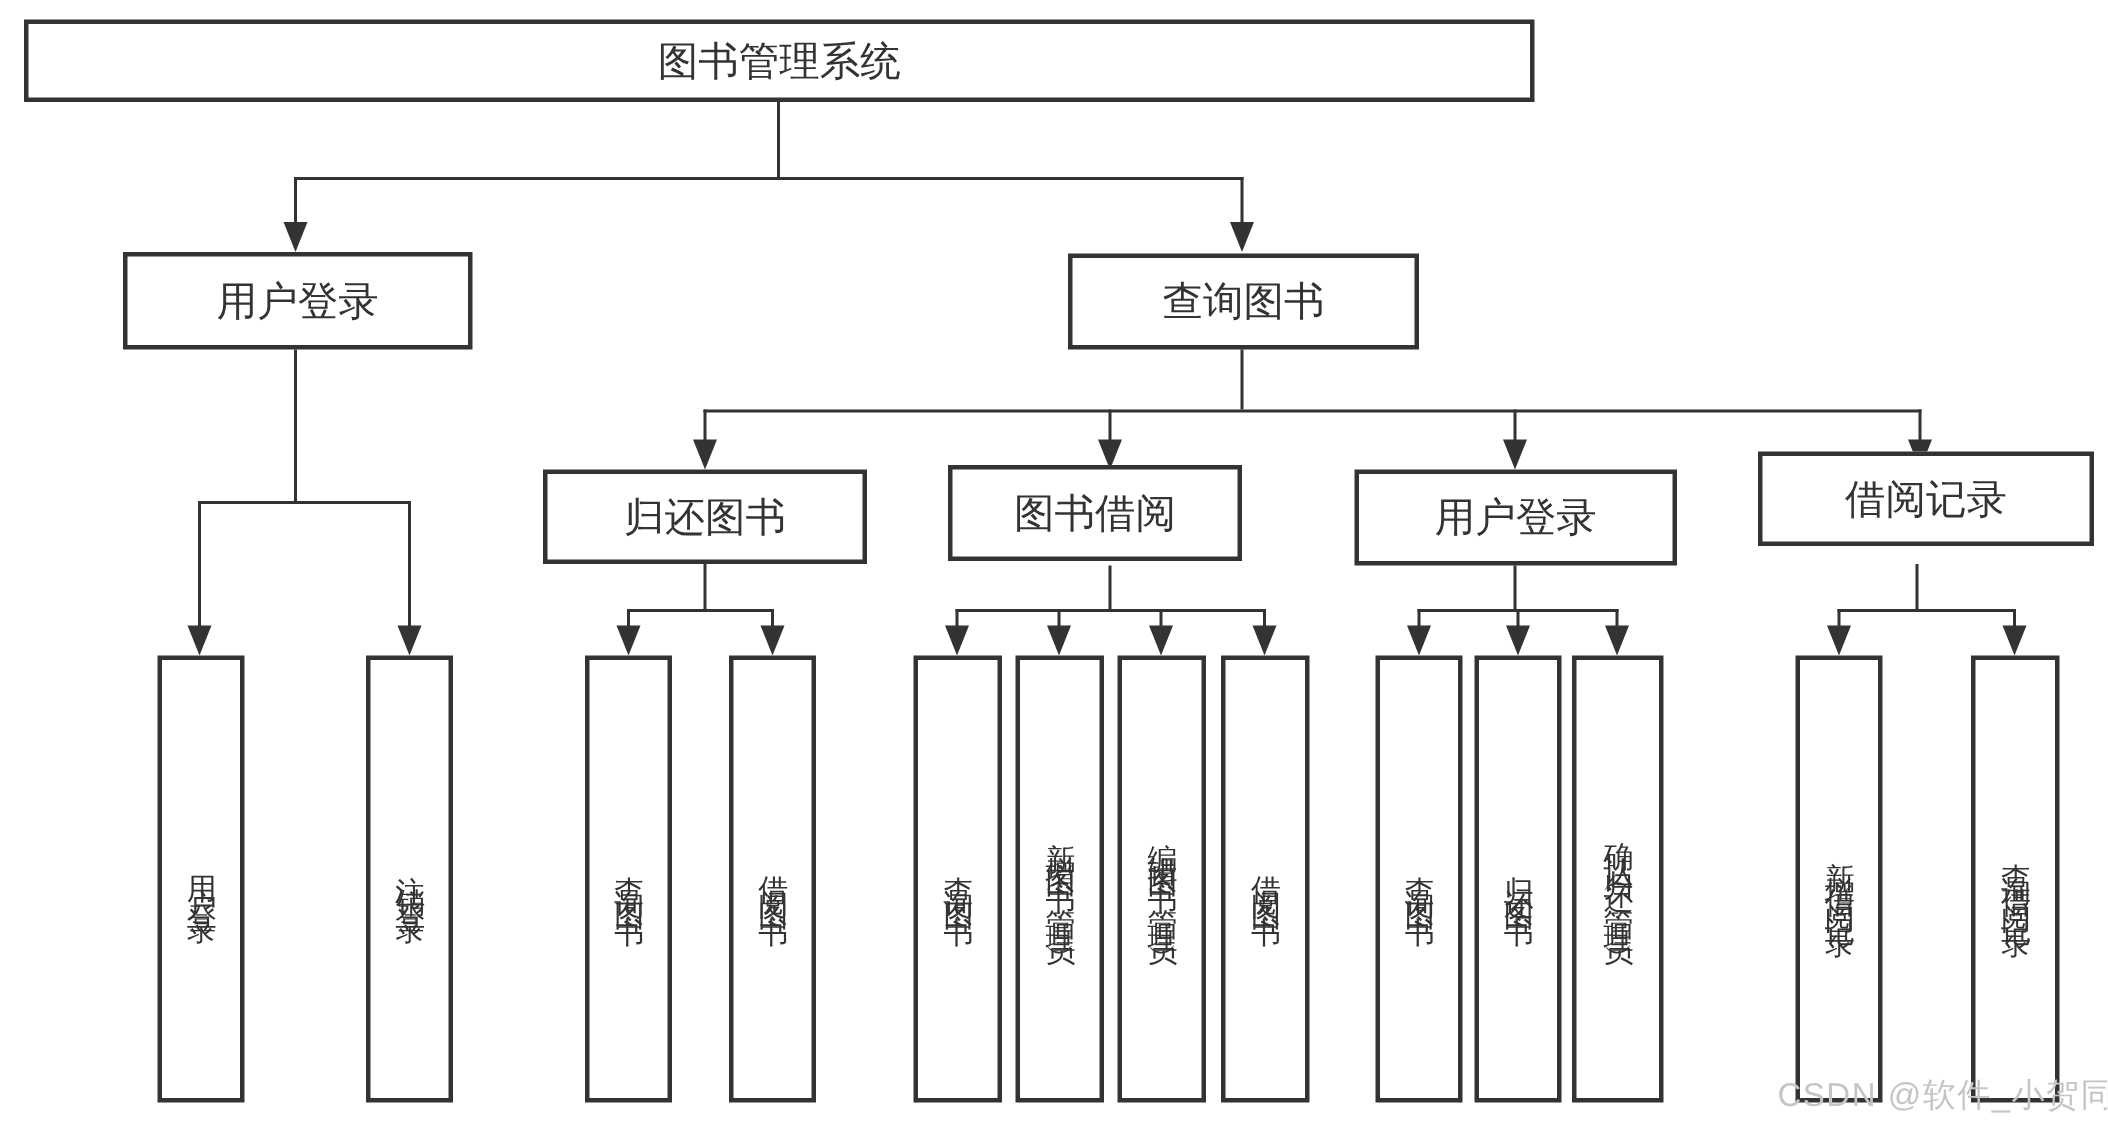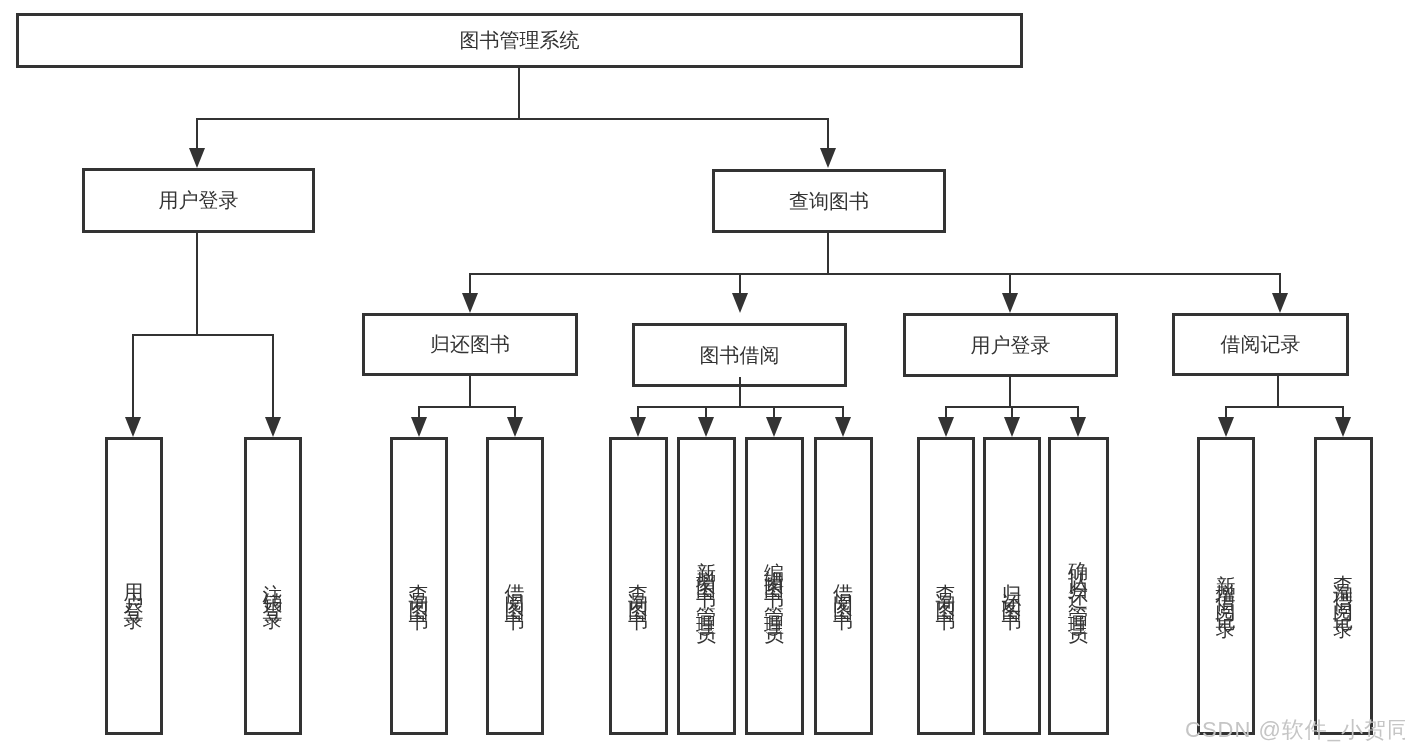--- a/index.html
+++ b/index.html
@@ -8,21 +8,21 @@
   }
   html,body{margin:0;padding:0;background:#ffffff;}
   body{font-family:"Liberation Sans","DejaVu Sans",sans-serif;}
   .canvas{
     position:relative;width:1405px;height:747px;background:#ffffff;overflow:hidden;
   }
   .node{
     position:absolute;box-sizing:border-box;
     border:3px solid var(--line);background:#ffffff;
     display:flex;align-items:center;justify-content:center;
-    font-size:20px;color:var(--text);white-space:nowrap;
+    font-size:27px;color:var(--text);white-space:nowrap;
   }
   .leaf{
     position:absolute;box-sizing:border-box;top:437px;height:298px;
     border:3px solid var(--line);background:#ffffff;
     display:flex;align-items:center;justify-content:center;
     font-size:20px;color:var(--text);
   }
   .leaf .vtext{
     writing-mode:vertical-rl;text-orientation:upright;
     letter-spacing:9px;line-height:1;
@@ -76,27 +76,27 @@
   <div class="vline" style="left:1009px;top:273px;height:24px;"></div>
   <div class="vline" style="left:1279px;top:273px;height:24px;"></div>
   <div class="arrow" style="left:462px;top:293px;"></div>
   <div class="arrow" style="left:732px;top:293px;"></div>
   <div class="arrow" style="left:1002px;top:293px;"></div>
   <div class="arrow" style="left:1272px;top:293px;"></div>
 
   <div class="node" style="left:362px;top:313px;width:216px;height:63px;">
     <span>归还图书</span>
   </div>
-  <div class="node" style="left:632px;top:323px;width:215px;height:64px;">
+  <div class="node" style="left:632px;top:310px;width:196px;height:64px;">
     <span>图书借阅</span>
   </div>
   <div class="node" style="left:903px;top:313px;width:215px;height:64px;">
     <span>用户登录</span>
   </div>
-  <div class="node" style="left:1172px;top:313px;width:177px;height:63px;">
+  <div class="node" style="left:1172px;top:301px;width:224px;height:63px;">
     <span>借阅记录</span>
   </div>
 
   <div class="vline" style="left:469px;top:376px;height:31px;"></div>
   <div class="hline" style="left:418px;top:406px;width:98px;"></div>
   <div class="vline" style="left:418px;top:406px;height:13px;"></div>
   <div class="vline" style="left:514px;top:406px;height:13px;"></div>
   <div class="arrow" style="left:411px;top:417px;"></div>
   <div class="arrow" style="left:507px;top:417px;"></div>
 

